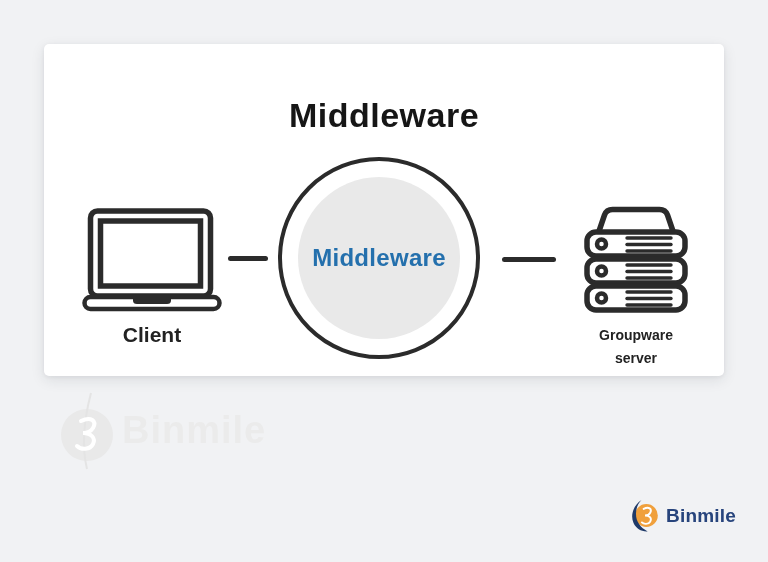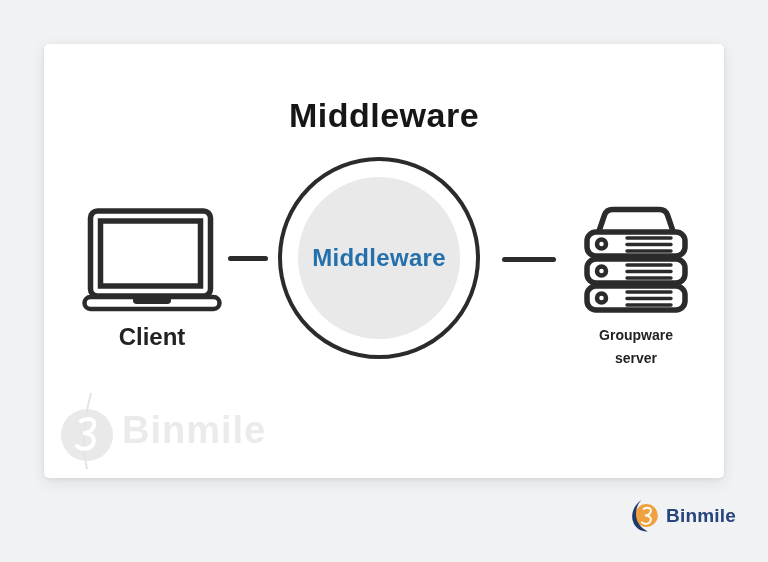--- a/index.html
+++ b/index.html
@@ -8,42 +8,42 @@
 
   .page {
     position: relative;
     width: 768px; height: 562px;
     background: #f1f2f4;
   }
 
   .card {
     position: absolute;
     left: 44px; top: 44px;
-    width: 680px; height: 434px;
+    width: 680px; height: 332px;
     background: #ffffff;
     border-radius: 5px;
     box-shadow: 0 4px 14px rgba(30,35,45,0.10), 0 1px 4px rgba(30,35,45,0.06);
   }
 
   .title {
     position: absolute;
     left: 0; top: 52px; width: 100%;
     text-align: center;
     font-size: 34px;
     font-weight: 800;
     letter-spacing: 0.5px;
     color: #161616;
   }
 
   .laptop-icon { position: absolute; left: 38px; top: 164px; }
   .client-label {
     position: absolute;
     left: 18px; top: 279px; width: 180px;
     text-align: center;
-    font-size: 24px; font-weight: 700; color: #222222;
+    font-size: 21px; font-weight: 700; color: #222222;
   }
 
   .dash { position: absolute; height: 5px; background: #2b2b2b; border-radius: 3px; }
   .dash-left  { left: 184px; top: 212px; width: 40px; }
   .dash-right { left: 458px; top: 213px; width: 54px; }
 
   .circle-outer {
     position: absolute;
     left: 234px; top: 113px;
     width: 202px; height: 202px;

